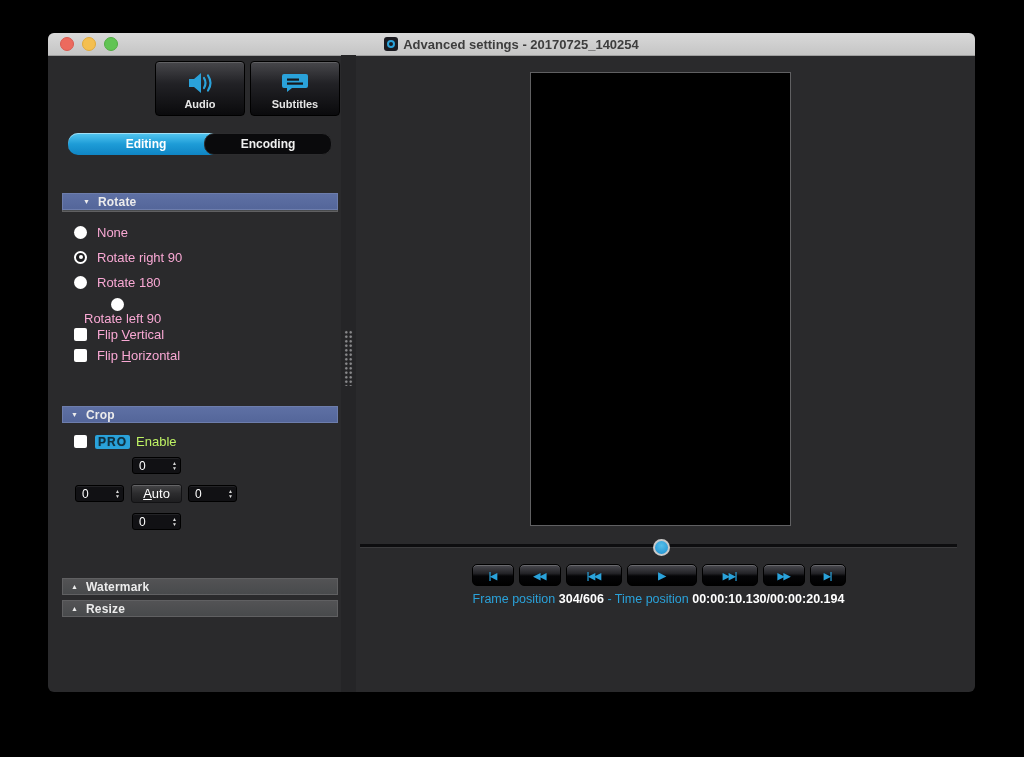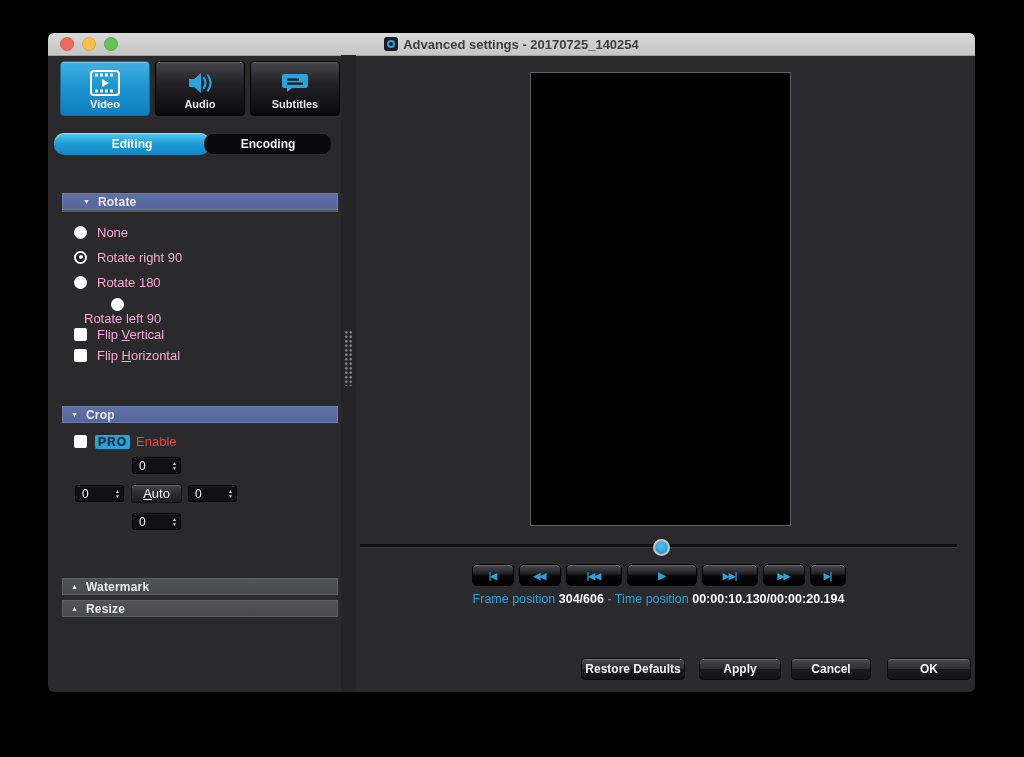--- a/index.html
+++ b/index.html
@@ -31,21 +31,21 @@
   .main-tab .tlabel{font-size:11px;font-weight:bold;color:#e6e6e6;}
   .tab-dark{background:linear-gradient(#47474b,#222226 40%,#0a0a0c);
             border:1px solid #000;box-shadow:inset 0 1px 0 rgba(255,255,255,.14);}
   .tab-blue{background:linear-gradient(#41b1e3,#1d96d0 45%,#0f7fc0);
             border:1px solid #0b6ba4;box-shadow:inset 0 1px 0 rgba(255,255,255,.3);}
   .tab-blue .tlabel{color:#fff;}
   .tab-video{left:12px;} .tab-audio{left:107px;} .tab-subtitles{left:202px;}
   
   .subtab{position:absolute;top:100px;height:22px;border-radius:10px;display:flex;
           align-items:center;justify-content:center;font-size:12px;font-weight:bold;}
-  .subtab-editing{left:6px;width:156px;color:#fff;
+  .subtab-editing{left:20px;width:156px;color:#fff;
         background:linear-gradient(#55c8f1,#1e9cd7 50%,#0f85c4);
         box-shadow:inset 0 1px 0 rgba(255,255,255,.45);}
   .subtab-encoding{left:156px;width:128px;color:#f0f0f0;background:#0a0a0c;
         border:1px solid #2c2c2e;box-sizing:border-box;text-align:center;}
   
   .sec{position:absolute;left:14px;width:276px;height:17px;display:flex;align-items:center;
        box-sizing:border-box;padding-left:8px;}
   .sec .arrow{font-size:7px;color:#ececec;margin-right:8px;line-height:1;}
   .sec .slabel{font-size:12px;font-weight:bold;color:#ececec;letter-spacing:.2px;}
   .sec-gray{background:linear-gradient(#535355,#484a4c);border:1px solid #606062;}
@@ -59,21 +59,21 @@
                     border-radius:50%;background:#1d1d1f;}
   .radio.sel::before{content:"";position:absolute;width:4px;height:4px;border-radius:50%;
                      background:#fff;left:50%;top:50%;transform:translate(-50%,-50%);z-index:1;}
   .checkbox{width:13px;height:13px;border-radius:2px;background:#fff;flex:none;}
   .optrow .olabel{margin-left:10px;font-size:13px;color:#f9a8d4;}
   .olabel .accel{text-decoration:underline;}
   
   .pro-badge{display:inline-block;background:#2aa2da;color:#13313f;font-weight:bold;
              font-size:12px;letter-spacing:1px;padding:0 3px;border-radius:2px;
              margin-left:8px;text-shadow:0 0 1px #0d5e86;}
-  .enable-lbl{margin-left:6px;font-size:13px;color:#ef4444;}
+  .enable-lbl{margin-left:6px;font-size:13px;color:#bef264;}
   .spinner{position:absolute;width:49px;height:17px;background:#111114;border:1px solid #000;
            border-radius:3px;display:flex;align-items:center;box-sizing:border-box;
            box-shadow:inset 0 1px 0 rgba(255,255,255,.08);}
   .spin-val{flex:1;color:#fff;font-size:12px;padding-left:6px;}
   .spin-arrows{display:flex;flex-direction:column;justify-content:center;padding-right:3px;
                line-height:5px;}
   .spin-arrows span{font-size:5px;color:#d8d8d8;}
   .sp-top{left:84px;top:424px;} .sp-left{left:27px;top:452px;}
   .sp-right{left:140px;top:452px;} .sp-bottom{left:84px;top:480px;}
   .auto-btn{position:absolute;left:83px;top:451px;width:51px;height:19px;
@@ -131,37 +131,20 @@
       <div class="light red"></div>
       <div class="light yellow"></div>
       <div class="light green"></div>
     </div>
     <div class="title-center">
       <div class="app-ico"></div>
       <div class="title-text">Advanced settings - 20170725_140254</div>
     </div>
   </div>
 
-  <div class="main-tab tab-blue tab-video">
-    <span class="ticon">
-      <svg width="30" height="26" viewBox="0 0 30 26">
-        <rect x="1" y="1" width="28" height="24" rx="3" fill="none" stroke="#fff" stroke-width="2"></rect>
-        <rect x="5" y="3.5" width="3" height="3" fill="#fff"></rect>
-          <rect x="10" y="3.5" width="3" height="3" fill="#fff"></rect>
-        <rect x="15" y="3.5" width="3" height="3" fill="#fff"></rect>
-          <rect x="20" y="3.5" width="3" height="3" fill="#fff"></rect>
-        <rect x="5" y="19.5" width="3" height="3" fill="#fff"></rect>
-          <rect x="10" y="19.5" width="3" height="3" fill="#fff"></rect>
-        <rect x="15" y="19.5" width="3" height="3" fill="#fff"></rect>
-          <rect x="20" y="19.5" width="3" height="3" fill="#fff"></rect>
-        <path d="M12 9 L19 13 L12 17 Z" fill="#fff"></path>
-      </svg>
-    </span>
-    <span class="tlabel">Video</span>
-  </div>
   <div class="main-tab tab-dark tab-audio">
     <span class="ticon">
       <svg width="30" height="26" viewBox="0 0 30 26">
         <path d="M4 9 h5 l7 -6 v20 l-7 -6 h-5 Z" fill="#2aa2da"></path>
         <path d="M19 8 q3 5 0 10" fill="none" stroke="#2aa2da" stroke-width="2.2" stroke-linecap="round"></path>
         <path d="M23 5.5 q5 7.5 0 15" fill="none" stroke="#2aa2da" stroke-width="2.2" stroke-linecap="round"></path>
       </svg>
     </span>
     <span class="tlabel">Audio</span>
   </div>
@@ -287,20 +270,14 @@
   </div>
 
   <div class="caption">
     <span class="lab">Frame position</span>
     <span class="val">304/606</span>
     <span class="lab">-</span>
     <span class="lab">Time position</span>
     <span class="val">00:00:10.130/00:00:20.194</span>
   </div>
 
-  <div class="dlg">
-    <div class="dbtn d-restore">Restore Defaults</div>
-    <div class="dbtn d-apply">Apply</div>
-    <div class="dbtn d-cancel">Cancel</div>
-    <div class="dbtn d-ok">OK</div>
-  </div>
 
 </div>
 
 </body></html>

